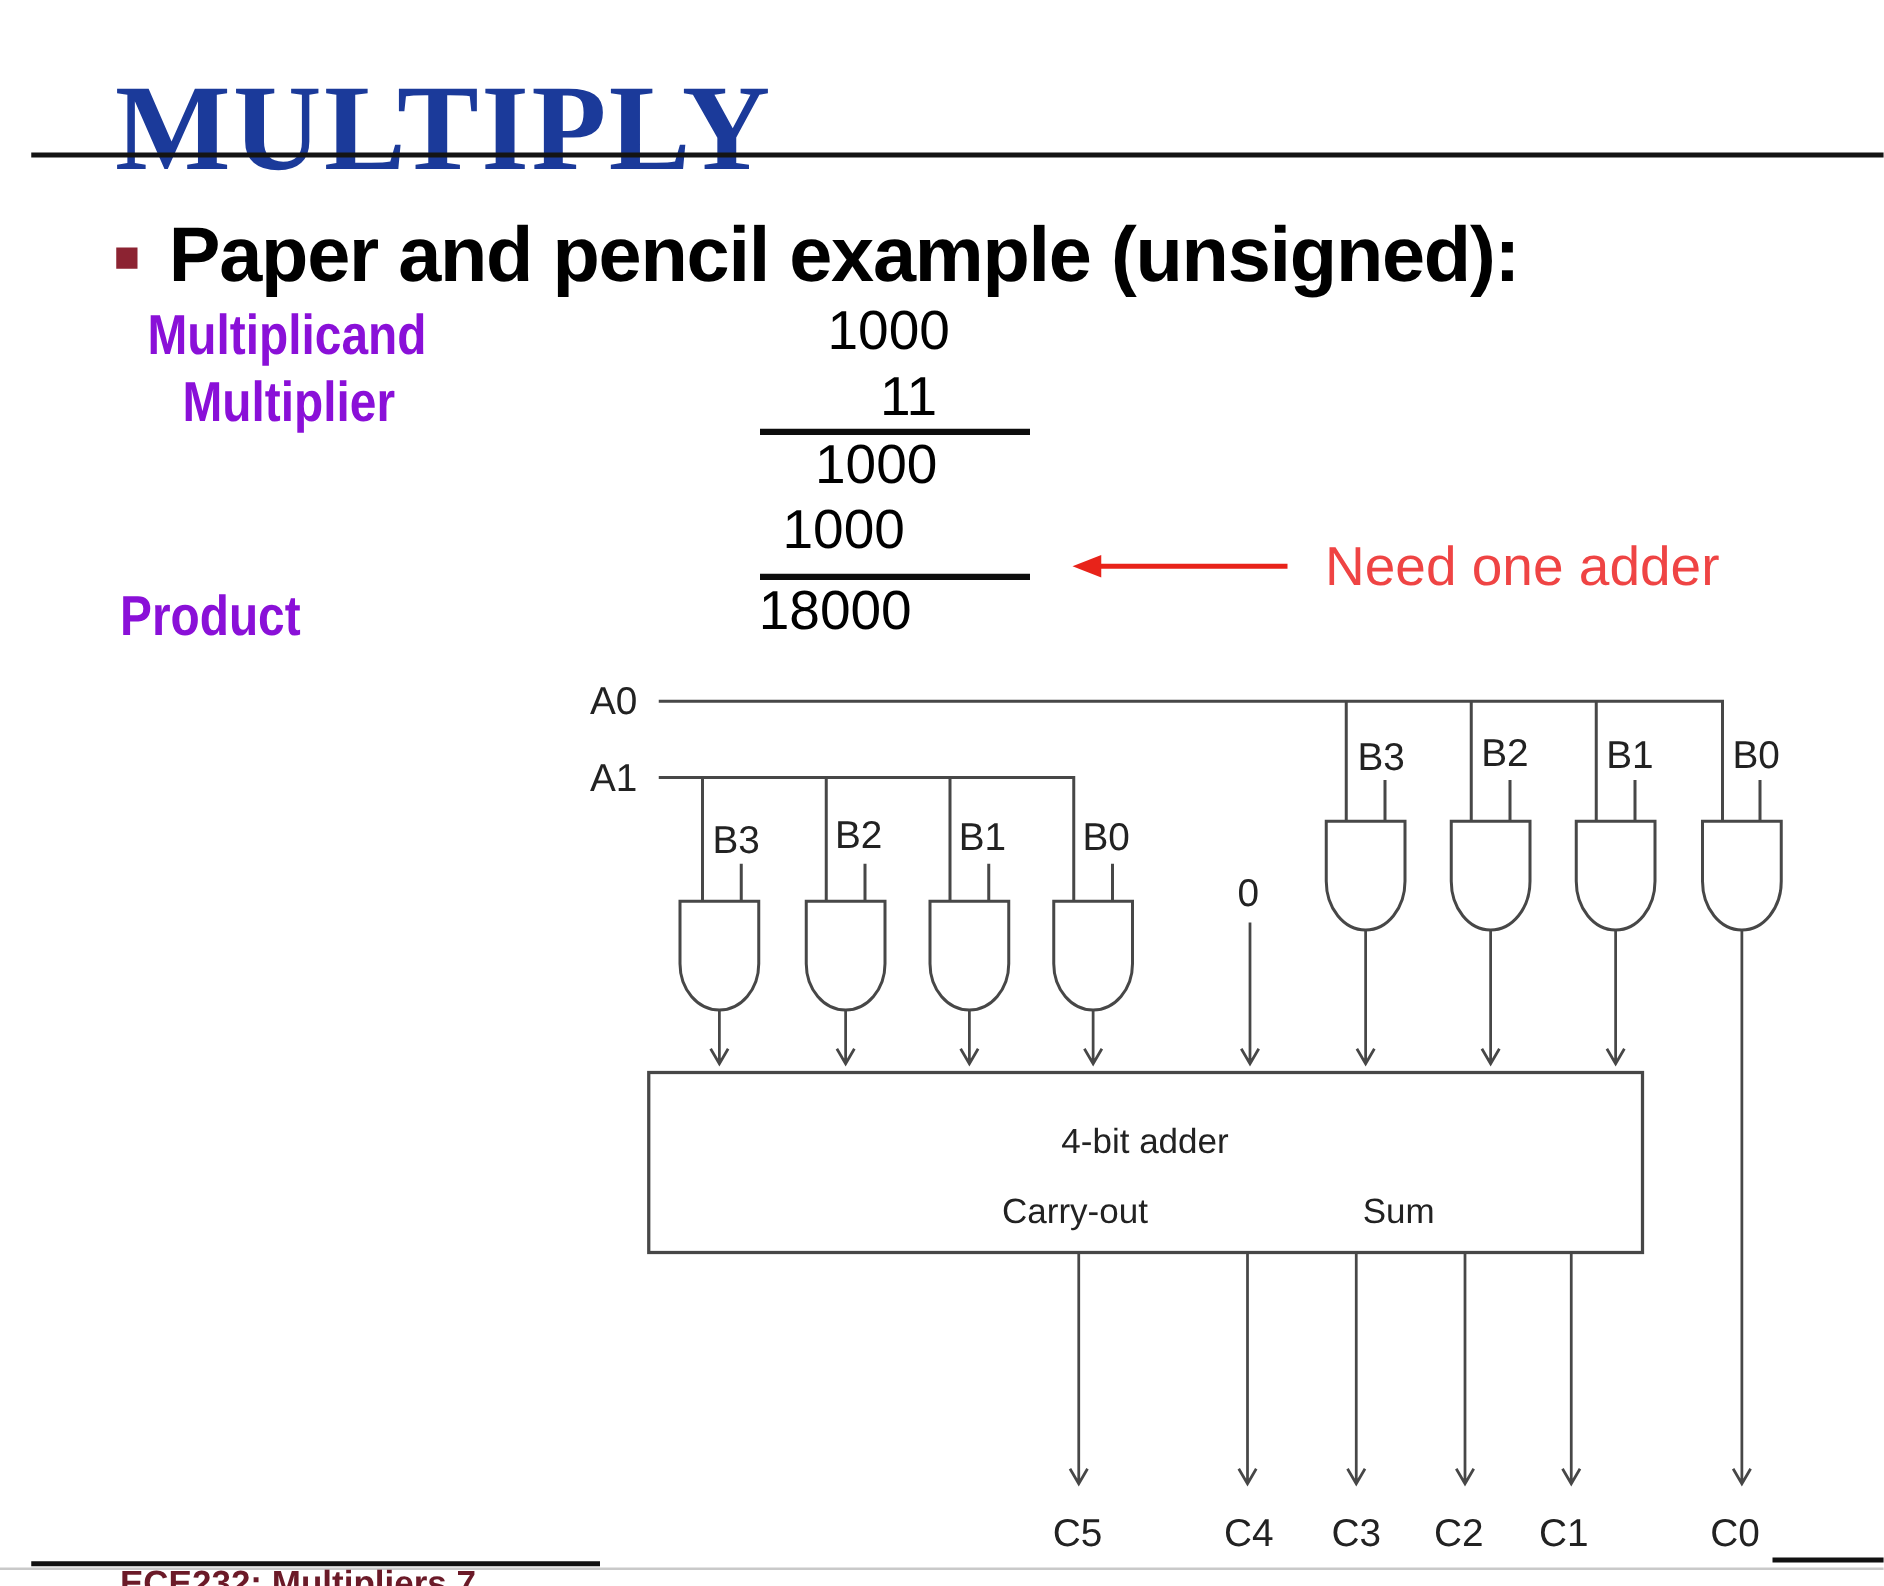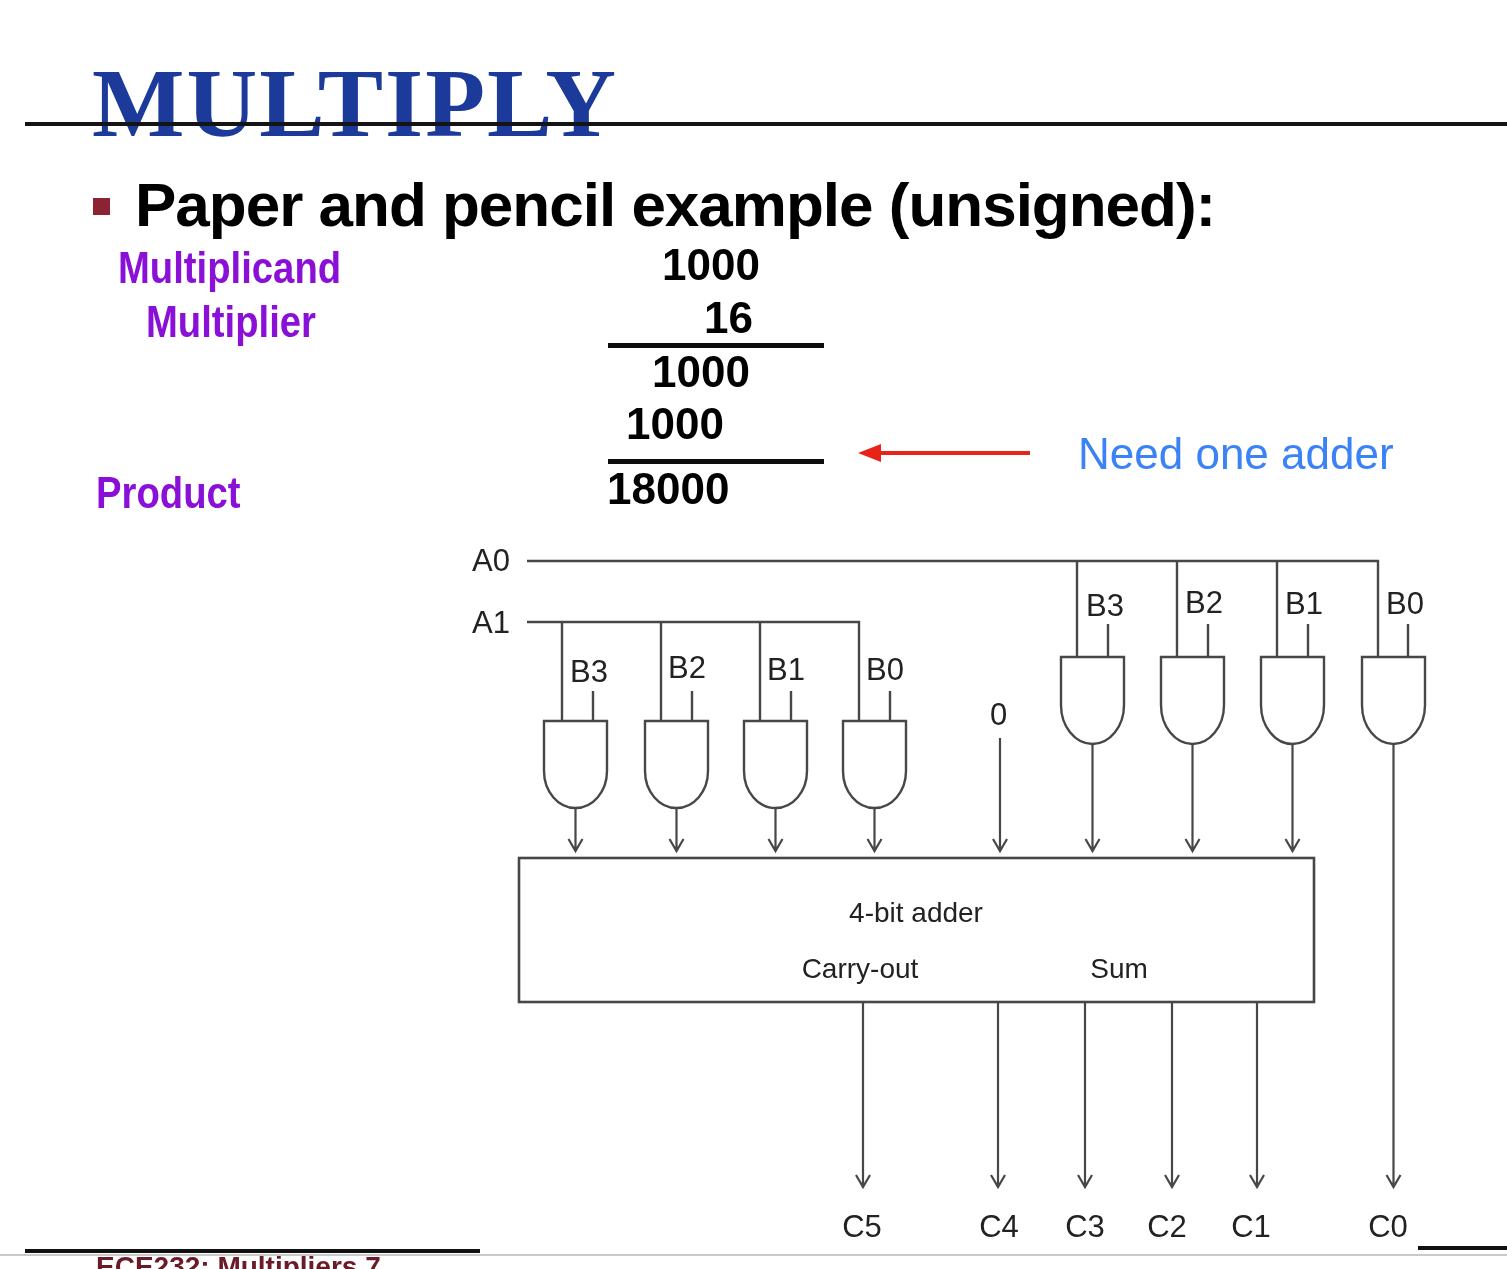--- a/index.html
+++ b/index.html
@@ -37,29 +37,28 @@
     white-space:nowrap;
   }
   .plabel{
     font-size:45px;font-weight:bold;line-height:1;
     color:#8a10d8;
     transform:scaleX(.85);
     transform-origin:left top;
     white-space:nowrap;
   }
   .num{
-    font-size:44px;font-weight:bold;line-height:1;
+    font-size:44px;font-weight:normal;line-height:1;
     color:#000;white-space:nowrap;
   }
   .sumline{height:5px;background:#0d0d0d;}
   .annot{
     left:1060px;top:432px;
-    font-size:44px;line-height:1;color:#3b82f6;
+    font-size:44px;line-height:1;color:#ef4444;
     white-space:nowrap;
-    margin-left:18px;
   }
   .footer-line-left{left:25px;top:1249px;width:455px;height:4px;background:#111;}
   .footer-line-gray{left:0;top:1254px;width:1507px;height:2px;background:#c9c9c9;}
   .footer-line-right{left:1418px;top:1246px;width:89px;height:4px;background:#111;}
   .footer-text{
     left:96px;top:1252px;
     font-size:28px;font-weight:bold;line-height:1.1;
     color:#6b1a28;white-space:nowrap;
   }
   svg.diagram{position:absolute;left:0;top:400px;}
@@ -85,21 +84,21 @@
 <div class="abs title-rule"></div>
 
 <div class="abs bullet-square"></div>
 <div class="abs bullet-text">Paper and pencil example (unsigned):</div>
 
 <div class="abs plabel" style="left:118px;top:245px;">Multiplicand</div>
 <div class="abs plabel" style="left:146px;top:299px;">Multiplier</div>
 <div class="abs plabel" style="left:96px;top:470px;">Product</div>
 
 <div class="abs num" style="left:662px;top:243px;">1000</div>
-<div class="abs num" style="left:704px;top:296px;">16</div>
+<div class="abs num" style="left:704px;top:296px;">11</div>
 <div class="abs sumline" style="left:608px;top:343px;width:216px;"></div>
 <div class="abs num" style="left:652px;top:350px;">1000</div>
 <div class="abs num" style="left:626px;top:402px;">1000</div>
 <div class="abs sumline" style="left:608px;top:459px;width:216px;"></div>
 <div class="abs num" style="left:607px;top:467px;">18000</div>
 
 <div class="abs annot">Need one adder</div>
 
 <svg class="diagram" width="1507" height="869" viewBox="0 400 1507 869">
 

